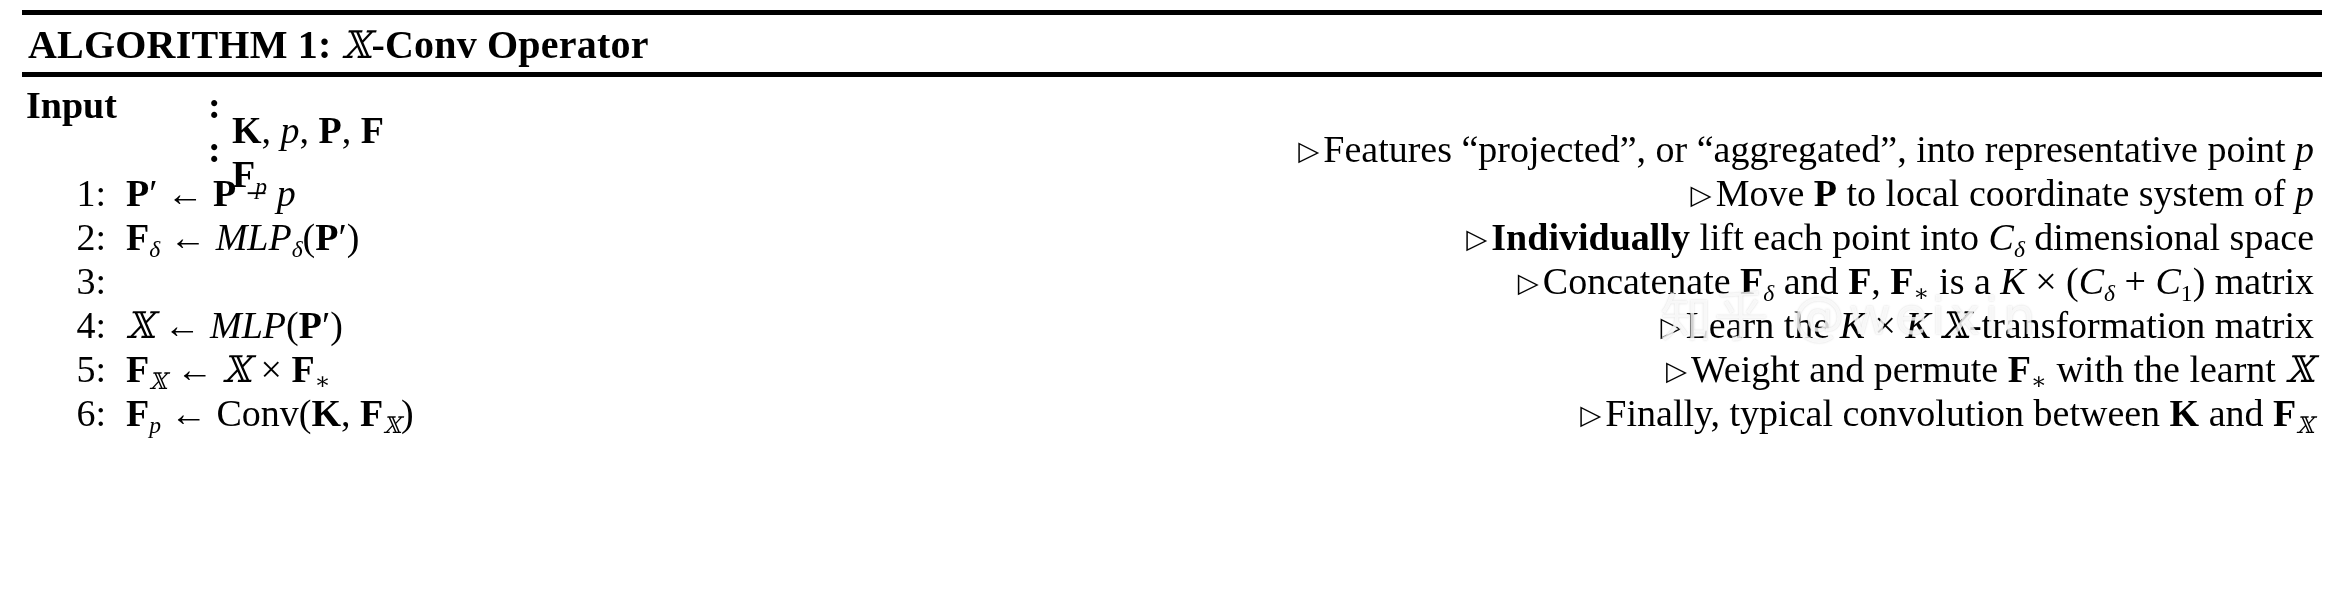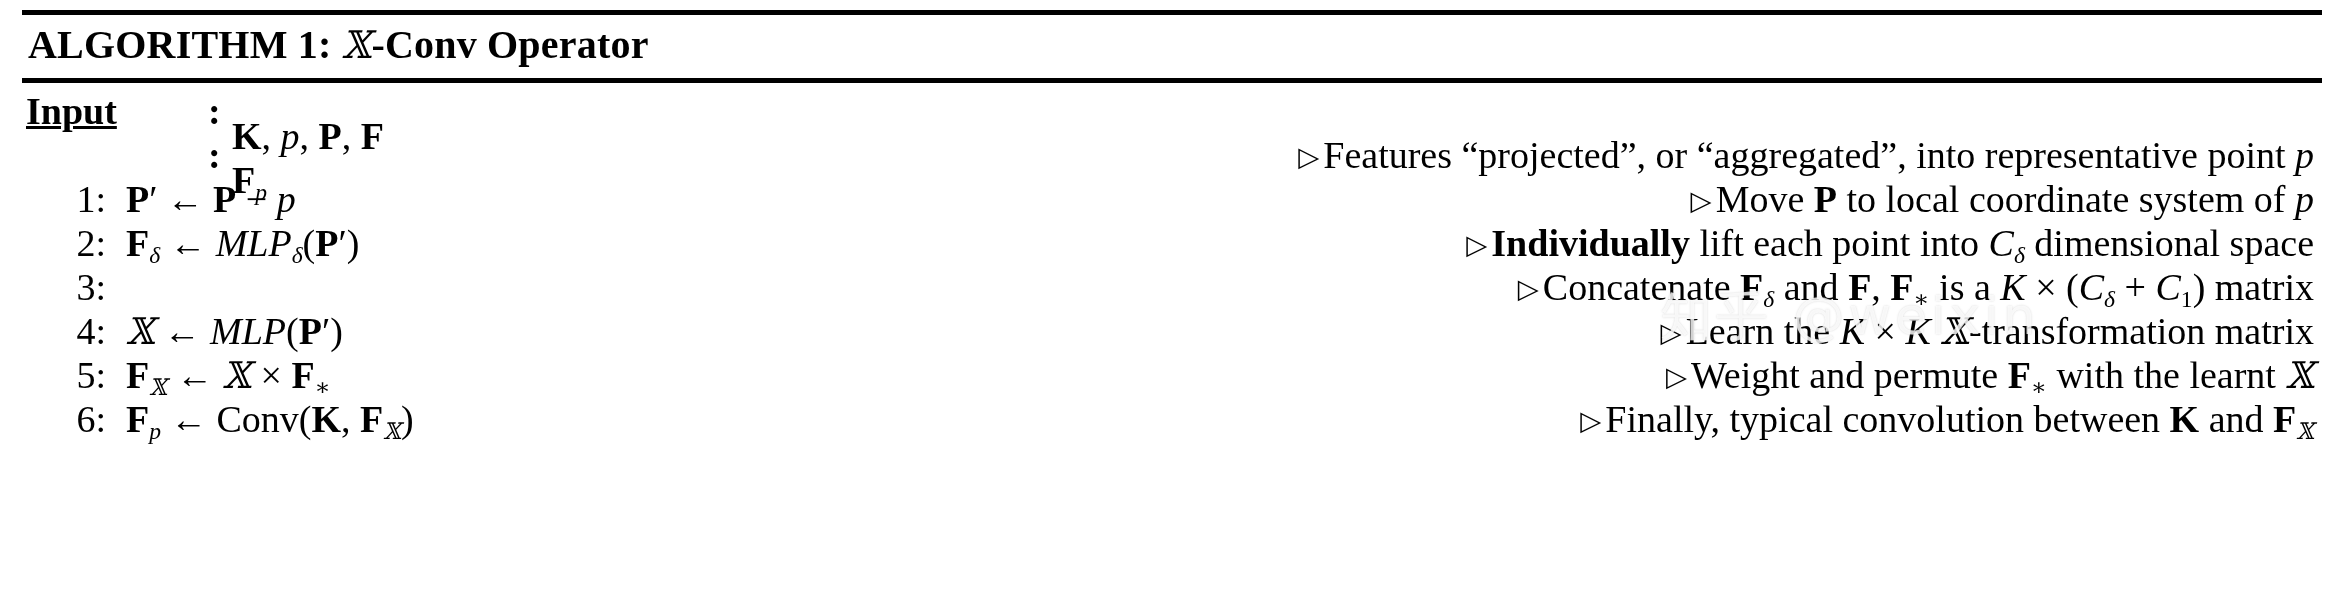--- a/index.html
+++ b/index.html
@@ -31,21 +31,21 @@
   }
   .rule-mid {
     height: 0;
     border-top: 5px solid #000;
     width: 2300px;
   }
   .title-row {
     font-size: 40px;
     font-weight: bold;
     letter-spacing: 0.2px;
-    padding: 6px 0 10px 6px;
+    padding: 6px 0 4px 6px;
     white-space: nowrap;
   }
   .title-x {
     font-style: italic;
     font-family: "DejaVu Serif", "Liberation Serif", serif;
     font-weight: normal;
     font-size: 38px;
   }
   .body {
     padding-top: 6px;
@@ -57,21 +57,20 @@
     font-size: 38px;
     line-height: 44px;
   }
   .io-label {
     position: absolute;
     left: 4px;
     top: 0;
     font-weight: bold;
     font-size: 38px;
     width: 190px;
-    text-decoration: underline;
   }
   .io-colon {
     position: absolute;
     left: 186px;
     top: 0;
     font-weight: bold;
     font-size: 38px;
   }
   .io-val {
     position: absolute;

